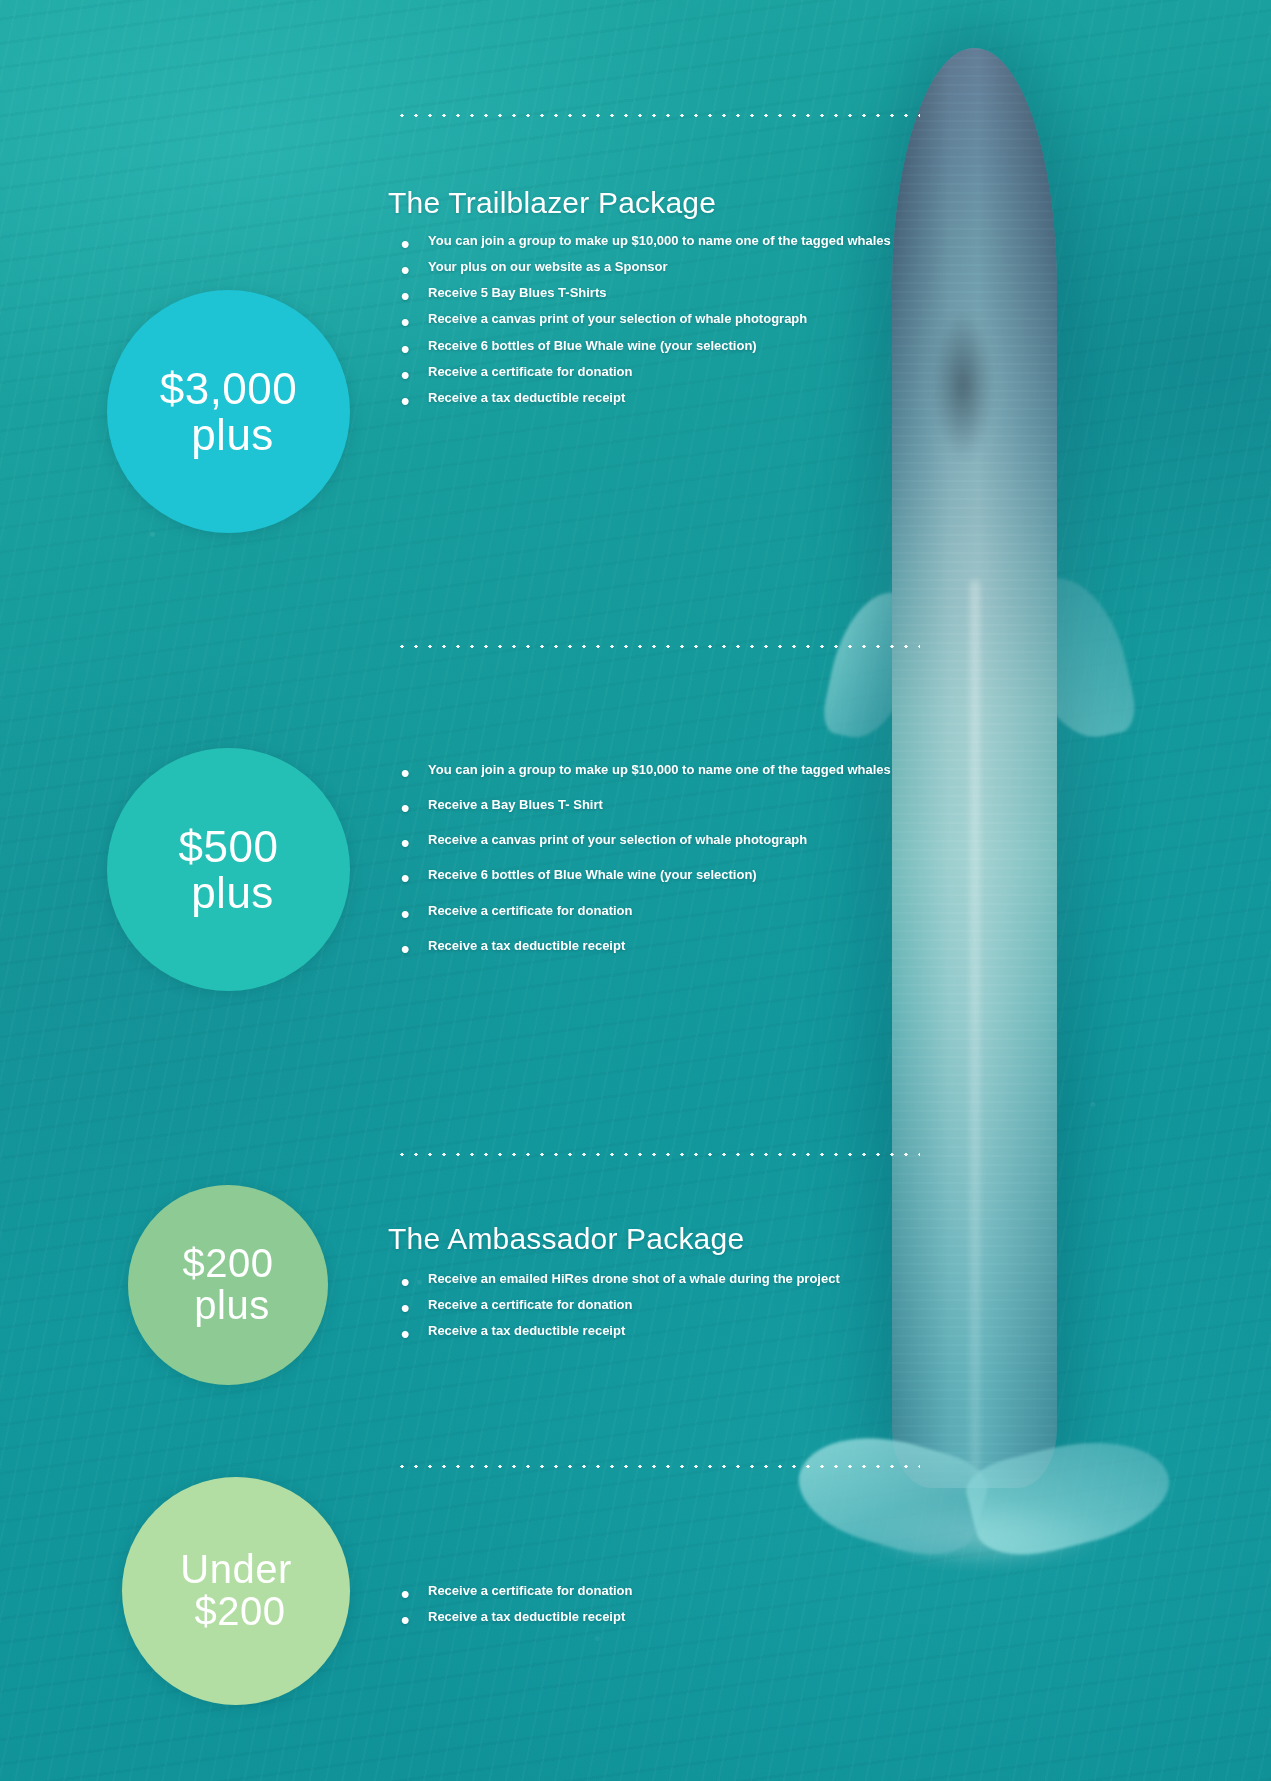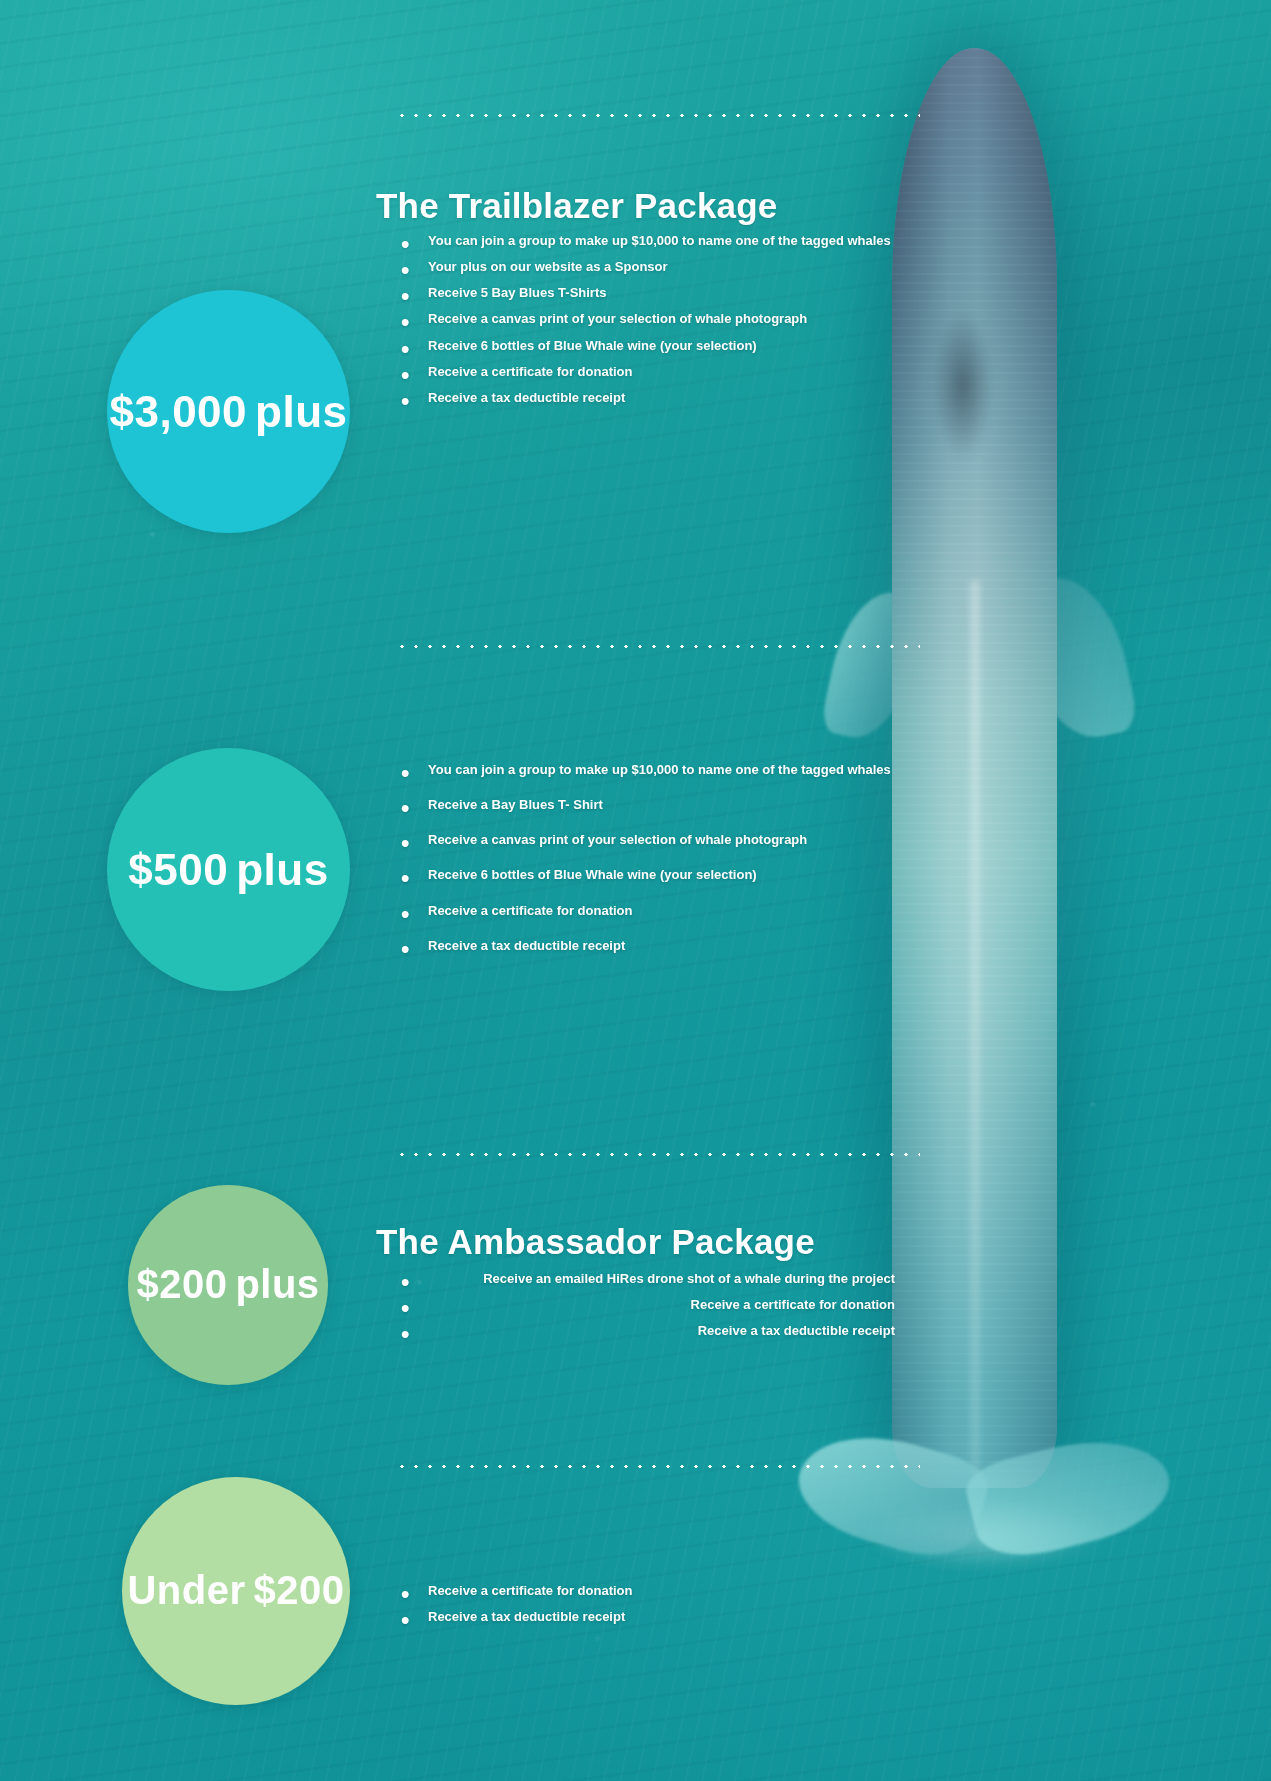--- a/index.html
+++ b/index.html
@@ -167,39 +167,39 @@
     height: 3px;
     background-image: radial-gradient(circle, #ffffff 1.6px, rgba(255,255,255,0) 1.7px);
     background-size: 14px 3px;
     background-repeat: repeat-x;
     opacity: .95;
   }
   .badge {
     position: absolute;
     border-radius: 50%;
     display: flex;
-    flex-direction: row;
+    flex-direction: column;
     align-items: center;
     justify-content: center;
     color: #ffffff;
-    font-weight: 700;
+    font-weight: 400;
     line-height: 1.04;
     text-align: left;
     letter-spacing: .5px;
     box-shadow: 0 2px 14px rgba(0,60,70,0.18);
   }
   .badge .l1 { display: block; }
   .badge .l2 { display: block; margin-left: 8px; }
 
   .pkg-title {
     position: absolute;
-    left: 376px;
+    left: 388px;
     color: #ffffff;
-    font-size: 35px;
-    font-weight: 700;
+    font-size: 30px;
+    font-weight: 400;
     letter-spacing: .2px;
     text-shadow: 0 1px 3px rgba(0,60,70,0.25);
   }
   ul.items {
     position: absolute;
     left: 395px;
     width: 500px;
     list-style: none;
   }
   ul.items li {
@@ -281,21 +281,21 @@
     </ul>
 
     <div class="dotted" style="top:1153px;"></div>
 
     <div class="badge" style="left:128px; top:1185px; width:200px; height:200px; background:#8ecb94; font-size:40px;">
       <span class="l1">$200</span>
       <span class="l2">plus</span>
     </div>
 
     <div class="pkg-title" style="top:1222px;">The Ambassador Package</div>
-    <ul class="items" style="top:1270px;text-align:right;">
+    <ul class="items" style="top:1270px;">
       <li>Receive an emailed HiRes drone shot of a whale during the project</li>
       <li>Receive a certificate for donation</li>
       <li>Receive a tax deductible receipt</li>
     </ul>
 
     <div class="dotted" style="top:1465px;"></div>
 
     <div class="badge" style="left:122px; top:1477px; width:228px; height:228px; background:#b3dea3; font-size:40px;">
       <span class="l1">Under</span>
       <span class="l2">$200</span>

